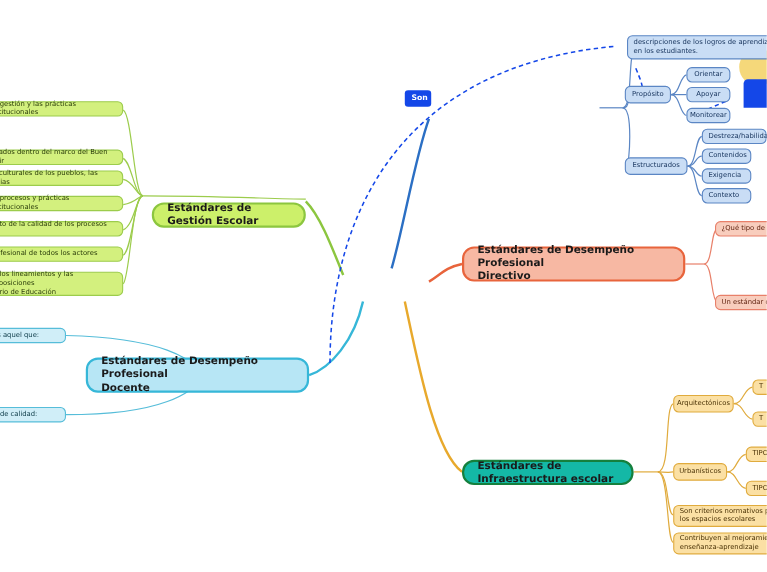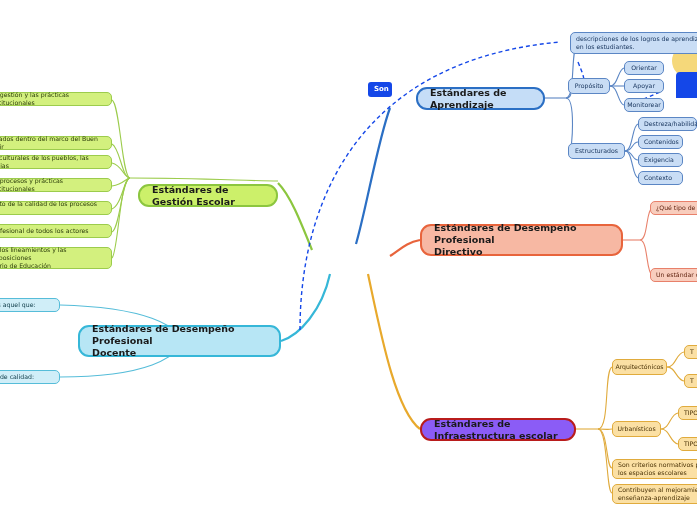--- a/index.html
+++ b/index.html
@@ -36,21 +36,21 @@
     border-radius:11px;
     font-weight:bold;
     font-size:9.5px;
     padding:0 12px;
     color:#1a1a1a;
   }
   .n-main.blue{background:#c5ddf7;border:2px solid #2b6fc4;}
   .n-main.green{background:#ccf06a;border:2px solid #8cc63f;}
   .n-main.red{background:#f7b8a3;border:2px solid #e8643c;}
   .n-main.cyan{background:#b7e6f5;border:2px solid #36b7d8;}
-  .n-main.yellow{background:#8b5cf6;border:2px solid #b91c1c;}
+  .n-main.yellow{background:#14b8a6;border:2px solid #15803d;}
 
   
   .n-leaf{
     border-radius:5px;
     font-size:6.2px;
     padding:3px 5px;
     align-items:center;
   }
   .n-leaf.blue{background:#c9ddf5;border:1px solid #5b86c4;color:#16335c;}
   .n-leaf.green{background:#d3f07e;border:1px solid #9ccc4c;color:#2b3d0a;}
@@ -150,23 +150,20 @@
   <div class="person" style="left:662px;top:44px;width:52px;height:56px;">
     <div class="head"></div>
     <div class="body"></div>
   </div>
 
 
   <div class="node n-tag" style="left:368px;top:82px;width:24px;height:15px;">
     <span>Son</span>
   </div>
 
-  <div class="node n-main blue" style="left:416px;top:87px;width:129px;height:23px;">
-    <span>Estándares de Aprendizaje</span>
-  </div>
 
   <div class="node n-leaf blue" style="left:570px;top:32px;width:150px;height:22px;">
     <span>descripciones de los logros de aprendizaje en los estudiantes.</span>
   </div>
 
   <div class="node n-leaf blue" style="left:568px;top:78px;width:42px;height:16px;justify-content:center;">
     <span>Propósito</span>
   </div>
   <div class="node n-leaf blue" style="left:624px;top:61px;width:40px;height:14px;justify-content:center;">
     <span>Orientar</span>

